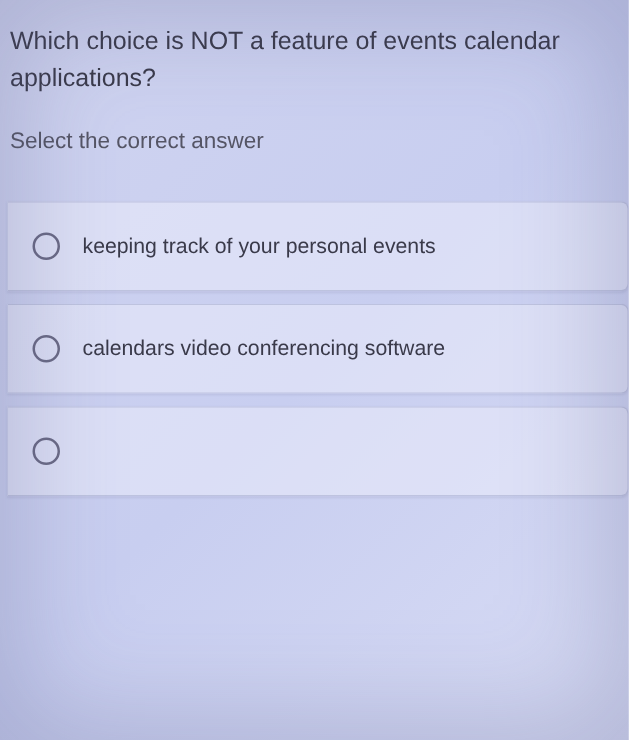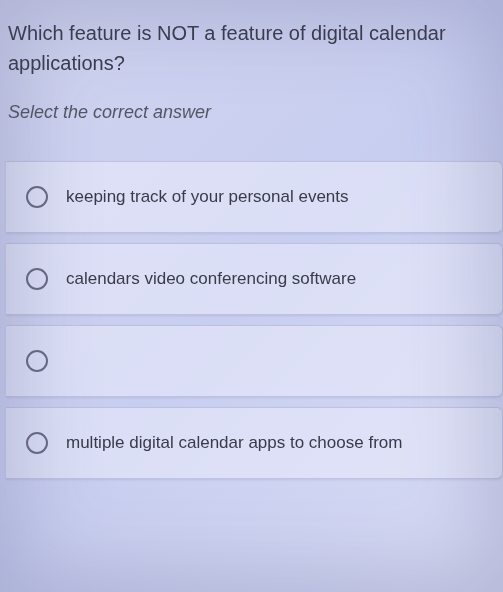--- a/index.html
+++ b/index.html
@@ -22,21 +22,20 @@
       line-height: 1.5;
       margin-bottom: 24px;
       padding-right: 10px;
     }
     .instruction {
       font-size: 18px;
       color: #555565;
       margin-bottom: 38px;
       margin-left: -8px;
       padding-left: 8px;
-      font-style: italic;
     }
     .options {
       display: flex;
       flex-direction: column;
       gap: 10px;
       margin-left: -2px;
     }
     .option {
       display: flex;
       align-items: center;
@@ -66,34 +65,30 @@
     .vignette {
       position: absolute;
       inset: 0;
       pointer-events: none;
       box-shadow: inset 0 0 80px 20px rgba(80, 85, 130, 0.25);
     }
   </style>
 </head>
 <body>
 
-<div class="question">Which feature is NOT a feature of digital calendar applications?</div>
+<div class="question">Which choice is NOT a feature of events calendar applications?</div>
 <div class="instruction">Select the correct answer</div>
 
 <div class="options">
   <div class="option">
     <div class="radio"></div>
     <div class="option-label">keeping track of your personal events</div>
   </div>
   <div class="option">
     <div class="radio"></div>
     <div class="option-label">calendars video conferencing software</div>
   </div>
   <div class="option">
     <div class="radio"></div>
   </div>
-  <div class="option">
-    <div class="radio"></div>
-    <div class="option-label">multiple digital calendar apps to choose from</div>
-  </div>
 </div>
 
 <div class="vignette"></div>
 
 </body></html>

